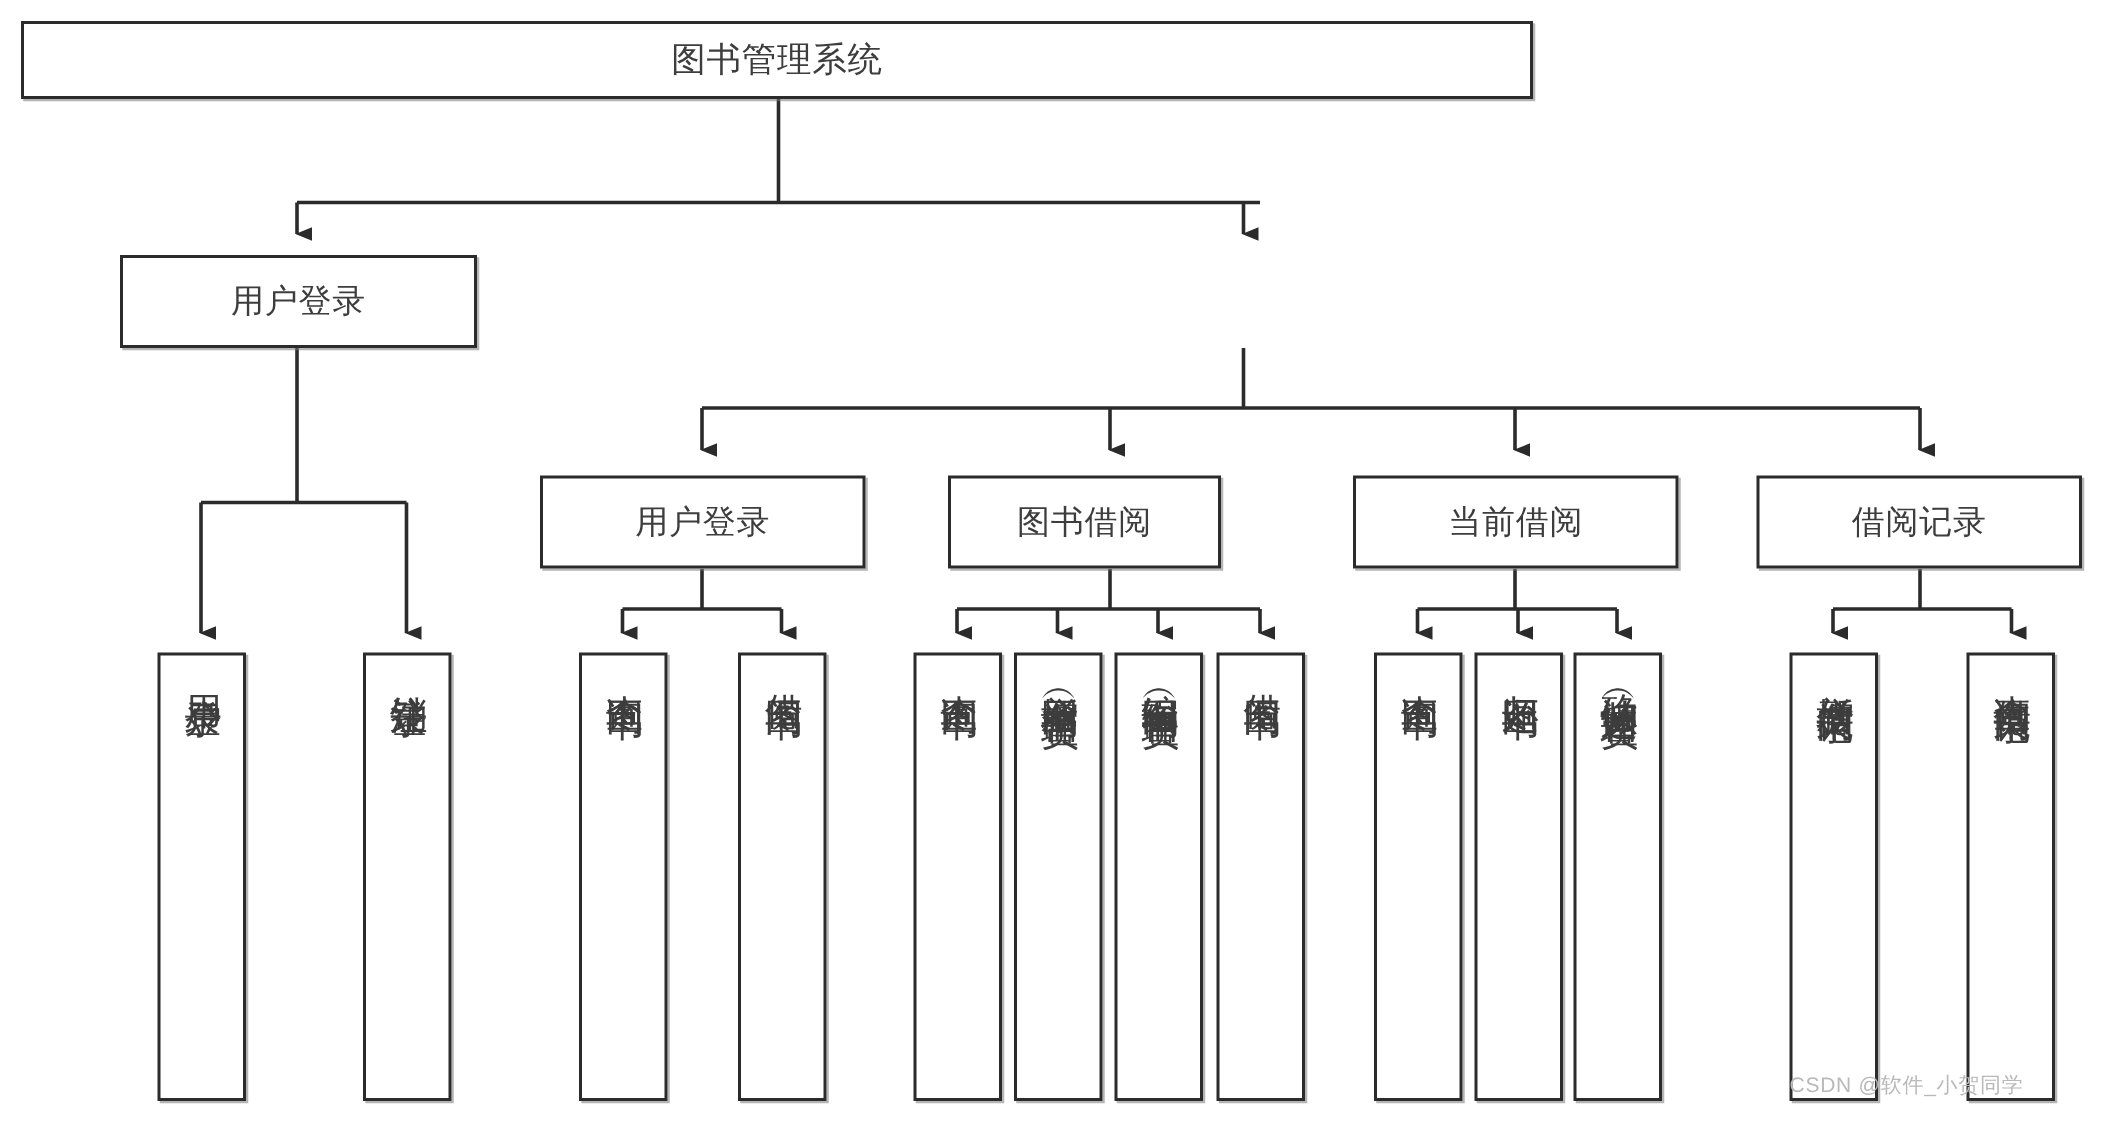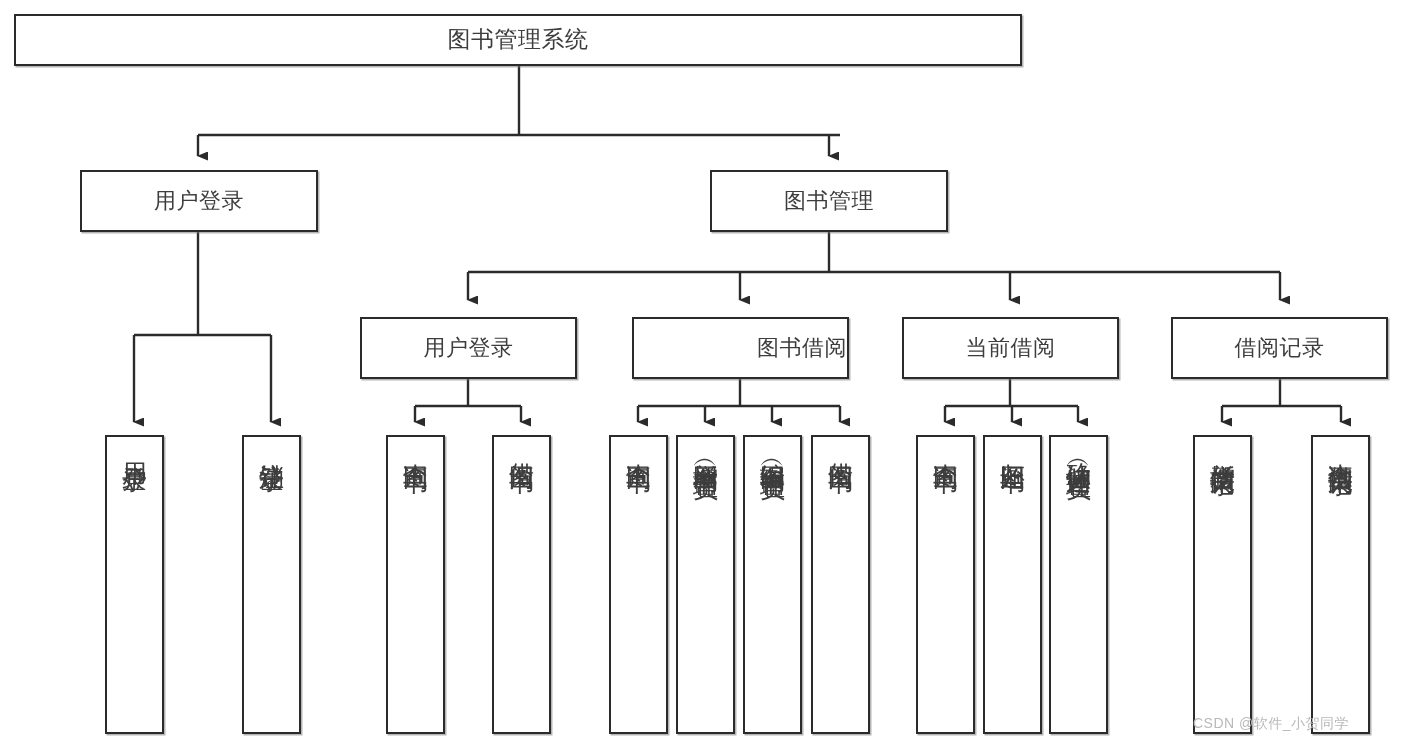--- a/index.html
+++ b/index.html
@@ -124,28 +124,25 @@
     </g>
   </svg>
 
   <div class="node horiz root" style="left:14px; top:14px; width:1008px; height:52px;">
     <span class="label">图书管理系统</span>
   </div>
 
   <div class="node horiz" style="left:80px; top:170px; width:238px; height:62px;">
     <span class="label">用户登录</span>
   </div>
-  <div class="node horiz" style="left:710px; top:170px; width:238px; height:62px;">
-    <span class="label">图书管理</span>
-  </div>
 
   <div class="node horiz" style="left:360px; top:317px; width:217px; height:62px;">
     <span class="label">用户登录</span>
   </div>
-  <div class="node horiz" style="left:632px; top:317px; width:217px; height:62px;justify-content:flex-end;">
+  <div class="node horiz" style="left:632px; top:317px; width:182px; height:62px;">
     <span class="label">图书借阅</span>
   </div>
   <div class="node horiz" style="left:902px; top:317px; width:217px; height:62px;">
     <span class="label">当前借阅</span>
   </div>
   <div class="node horiz" style="left:1171px; top:317px; width:217px; height:62px;">
     <span class="label">借阅记录</span>
   </div>
 
   <div class="node vert" style="left:105px; top:435px; width:59px; height:299px;">

